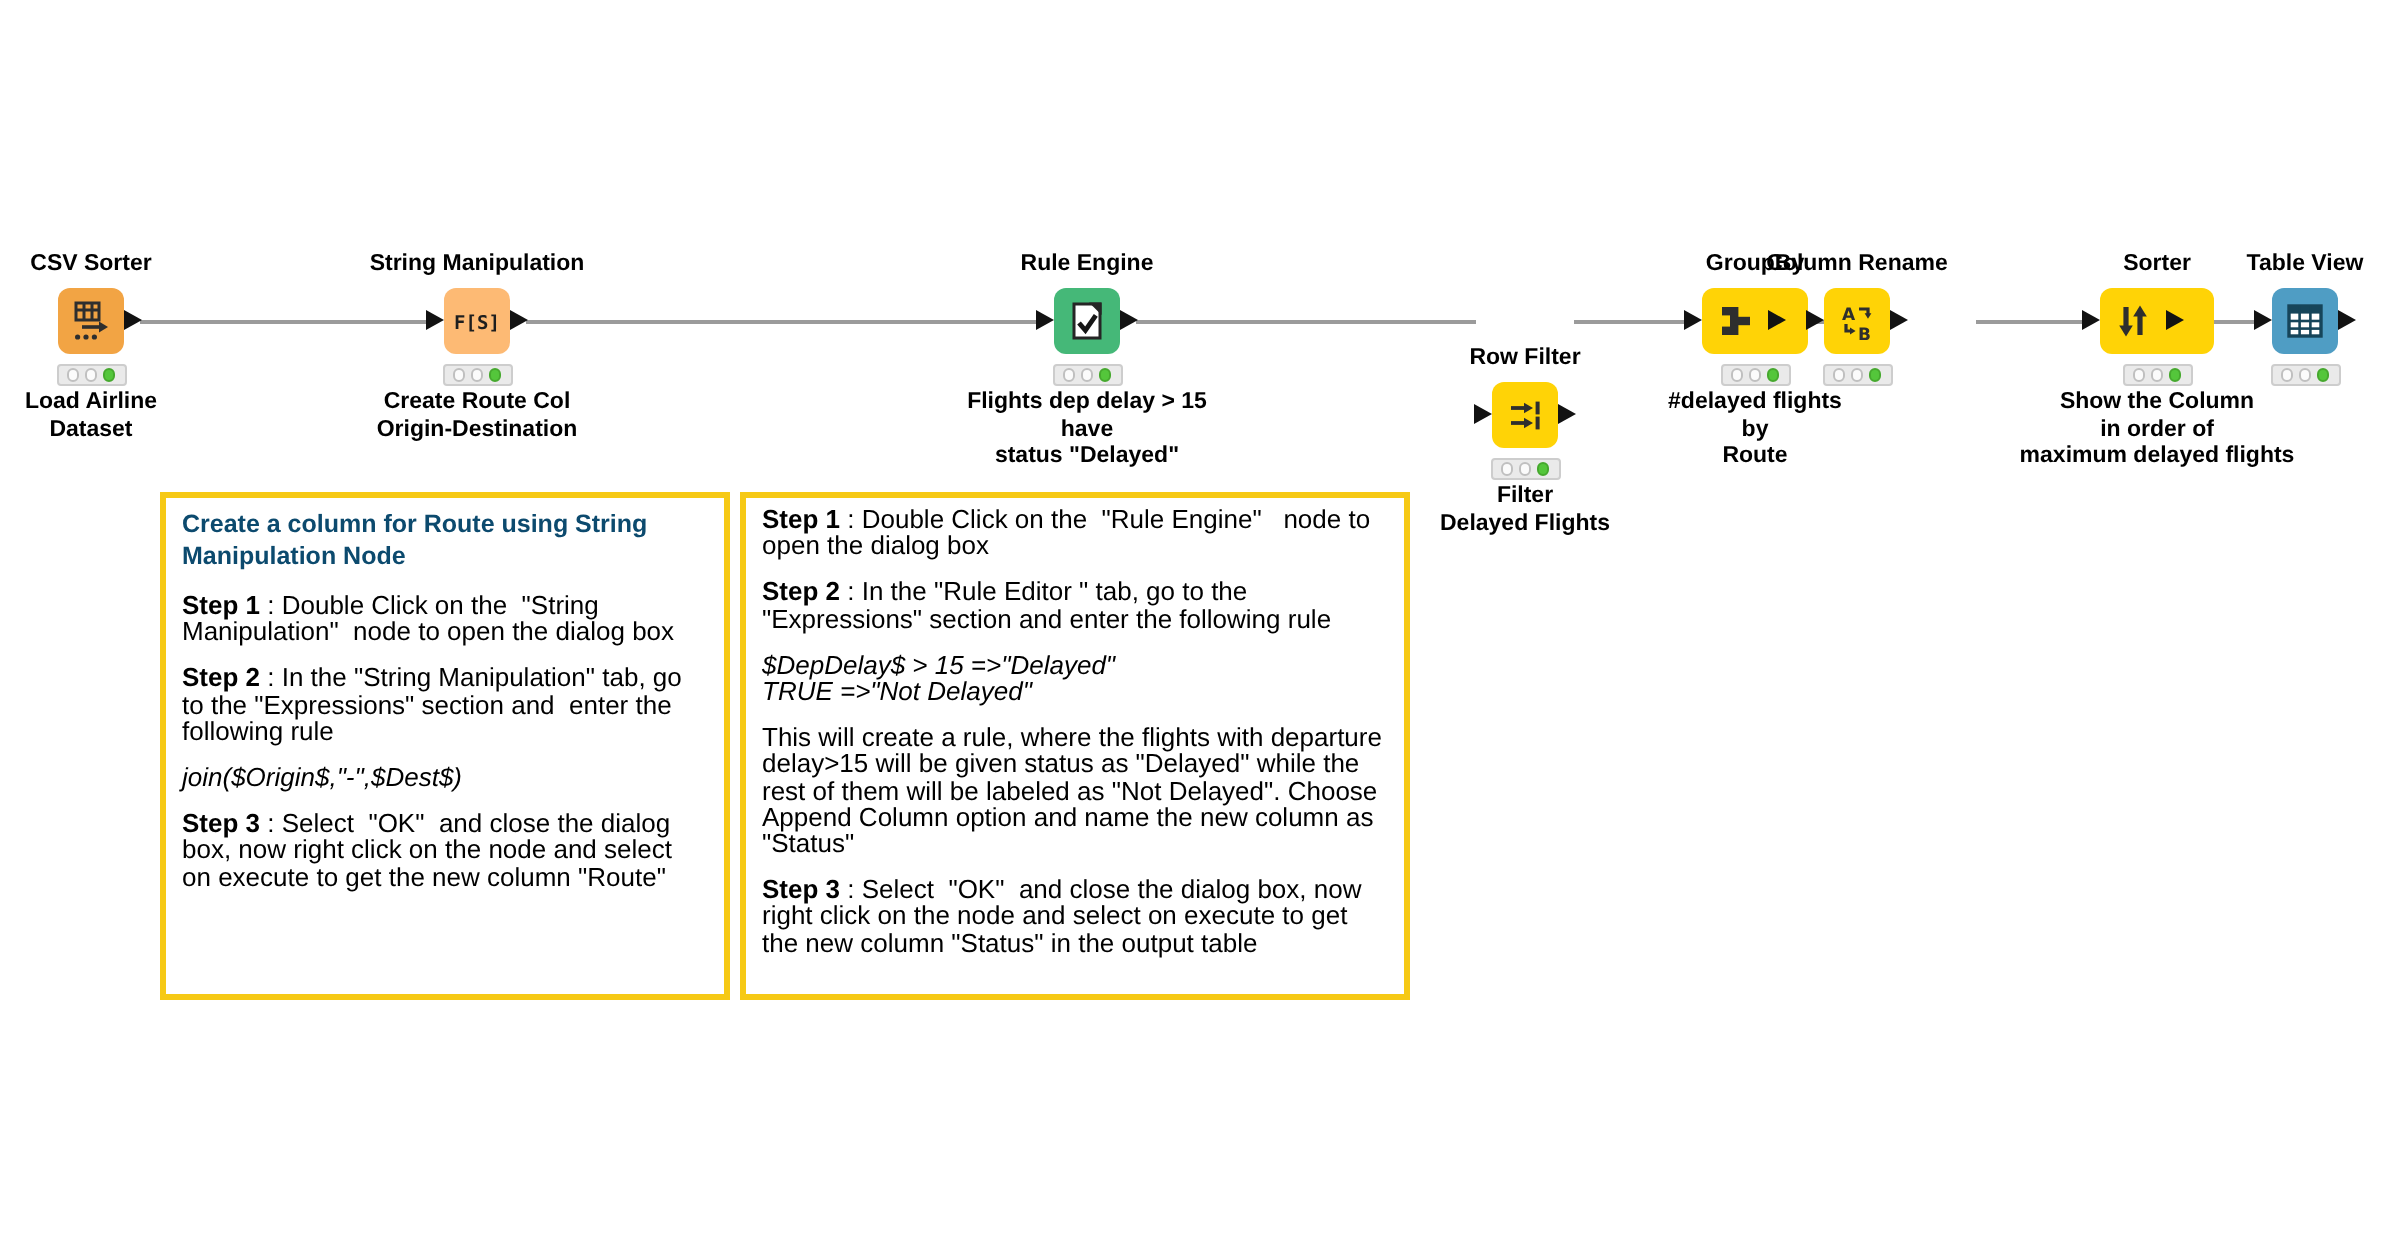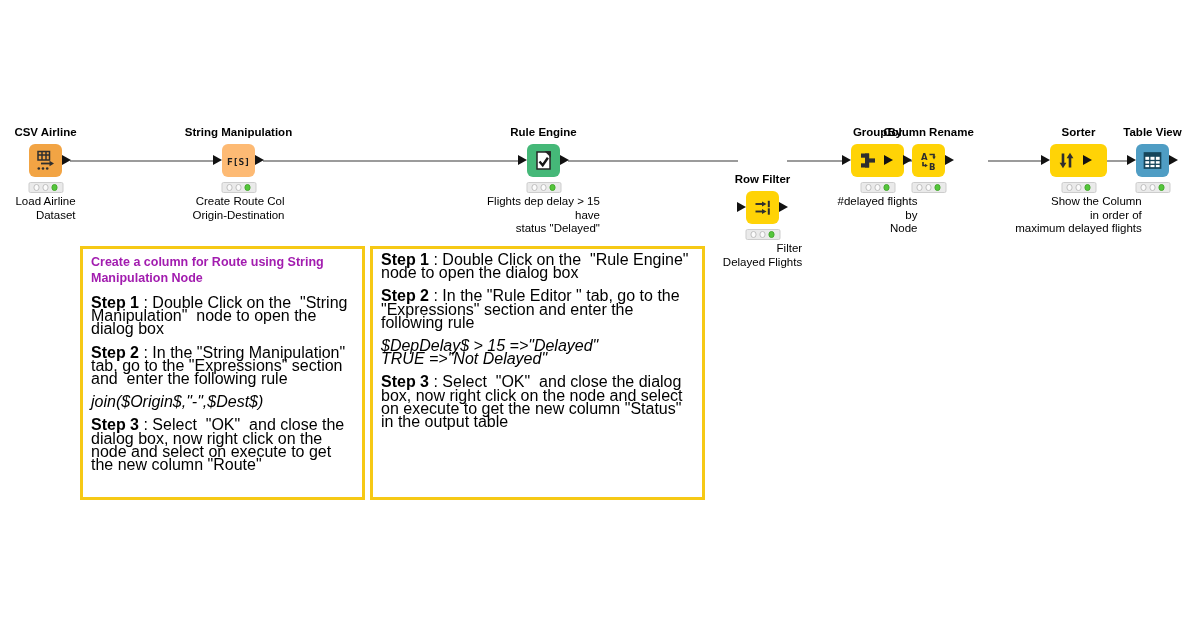--- a/index.html
+++ b/index.html
@@ -25,50 +25,50 @@
   .traffic{
     position:absolute;top:38px;left:50%;transform:translateX(-50%);
     width:35px;height:11px;background:#EAEAEA;border:1px solid #CDCDCD;border-radius:2px;
     display:flex;align-items:center;justify-content:center;gap:2.5px;box-sizing:border-box;
   }
   .dot{width:6.5px;height:6.5px;border-radius:50%;box-sizing:border-box;}
   .dot.off{background:#FBFBFB;border:1px solid #C0C0C0;}
   .dot.on{background:#54C63B;border:1px solid #46A92E;}
   .node-label{
     position:absolute;top:51px;left:50%;transform:translateX(-50%);
-    font-size:11.5px;line-height:13.5px;text-align:right;white-space:pre;
-    color:#000;width:max-content;
+    font-size:11.5px;line-height:13.5px;text-align:center;white-space:pre;
+    color:#000;width:max-content;font-weight:bold;
   }
   .conn{position:absolute;height:2px;background:#9B9B9B;}
   
   .annotation{
     position:absolute;background:#fff;border:3px solid #F6C915;
     box-sizing:border-box;padding:4px 8px;overflow:hidden;
   }
-  .ann-title{font-size:12.5px;font-weight:bold;line-height:15.5px;margin:2px 0 10px;color:#a21caf;}
-  .ann-p{font-size:16px;line-height:13.2px;margin:0 0 10px;white-space:pre-wrap;color:#000;}
+  .ann-title{font-size:12.5px;font-weight:bold;line-height:15.5px;margin:2px 0 10px;color:#0c4a6e;}
+  .ann-p{font-size:13px;line-height:13.2px;margin:0 0 10px;white-space:pre-wrap;color:#000;}
   .ann-p b{font-weight:bold;}
   .ann-p i{font-style:italic;}
 </style>
 </head>
 <body>
 
 <div class="stage">
   <div id="connection-layer">
       <div class="conn" style="left: 70px; width: 144px; top: 159.5px; background: rgb(155, 155, 155);"></div>
       <div class="conn" style="left: 263px; width: 256px; top: 159.5px; background: rgb(155, 155, 155);"></div>
       <div class="conn" style="left: 568px; width: 170px; top: 159.5px; background: rgb(155, 155, 155);"></div>
       <div class="conn" style="left: 787px; width: 56px; top: 159.5px; background: rgb(155, 155, 155);"></div>
       <div class="conn" style="left: 892px; width: 47px; top: 159.5px; background: rgb(155, 155, 155);"></div>
       <div class="conn" style="left: 988px; width: 54px; top: 159.5px; background: rgb(155, 155, 155);"></div>
       <div class="conn" style="left: 1091px; width: 37px; top: 159.5px; background: rgb(155, 155, 155);"></div>
     </div>
   <div id="node-layer">
       <div class="node-wrap" style="left: 29px; top: 144px;">
-        <div class="node-title">CSV Airline</div>
+        <div class="node-title">CSV Sorter</div>
         <div class="node-body" style="background: rgb(242, 164, 68);">
           <svg viewBox="0 0 33 33">
     <g stroke="#2e2e2e" stroke-width="1.5" fill="none">
       <rect x="9" y="7.5" width="11.5" height="8.5"></rect>
       <line x1="9" y1="11" x2="20.5" y2="11"></line>
               <line x1="13" y1="7.5" x2="13" y2="16"></line>
               <line x1="17" y1="7.5" x2="17" y2="16"></line>
     </g>
     <line x1="12" y1="19.5" x2="21" y2="19.5" stroke="#2e2e2e" stroke-width="1.8"></line>
     <polygon points="20.5,16.8 25,19.5 20.5,22.2" fill="#2e2e2e"></polygon>
@@ -161,21 +161,21 @@
         </div>
         <div class="port in"></div>
         <div class="port out"></div>
         <div class="traffic">
           <span class="dot off"></span>
           <span class="dot off"></span>
           <span class="dot on"></span>
         </div>
         <div class="node-label">#delayed flights
 by
-Node</div>
+Route</div>
       </div>
       <div class="node-wrap" style="left: 912px; top: 144px;">
         <div class="node-title">Column Rename</div>
         <div class="node-body" style="background: rgb(255, 211, 6);">
           <svg viewBox="0 0 33 33">
     <g fill="#2e2e2e" font-family="'DejaVu Sans',sans-serif">
       <text x="9" y="16" font-size="8.5" font-weight="bold">A</text>
       <path d="M17.5,10.5 h4.5 v2.5" stroke="#2e2e2e" stroke-width="1.6" fill="none"></path>
       <polygon points="20.3,12.6 23.7,12.6 22,15.4"></polygon>
       <path d="M11,18 v3.5 h2.5" stroke="#2e2e2e" stroke-width="1.6" fill="none"></path>
@@ -244,16 +244,17 @@
         <p class="ann-p"><b>Step 1</b><span> : Double Click on the  "String Manipulation"  node to open the dialog box</span></p>
         <p class="ann-p"><b>Step 2</b><span> : In the "String Manipulation" tab, go to the "Expressions" section and  enter the following rule</span></p>
         <p class="ann-p"><i>join($Origin$,"-",$Dest$)</i></p>
         <p class="ann-p"><b>Step 3</b><span> : Select  "OK"  and close the dialog box, now right click on the node and select on execute to get the new column "Route"</span></p>
       </div>
       <div class="annotation" style="left: 370px; top: 246px; width: 335px; height: 254px; border-color: rgb(246, 201, 21);">
         <p class="ann-p"><b>Step 1</b><span> : Double Click on the  "Rule Engine"   node to open the dialog box</span></p>
         <p class="ann-p"><b>Step 2</b><span> : In the "Rule Editor " tab, go to the "Expressions" section and enter the following rule</span></p>
         <p class="ann-p"><i>$DepDelay$ &gt; 15 =&gt;"Delayed"
 TRUE =&gt;"Not Delayed"</i></p>
+        <p class="ann-p"><span>This will create a rule, where the flights with departure delay&gt;15 will be given status as "Delayed" while the rest of them will be labeled as "Not Delayed". Choose Append Column option and name the new column as "Status"</span></p>
         <p class="ann-p"><b>Step 3</b><span> : Select  "OK"  and close the dialog box, now right click on the node and select on execute to get the new column "Status" in the output table</span></p>
       </div>
     </div>
 </div>
 
 </body></html>

